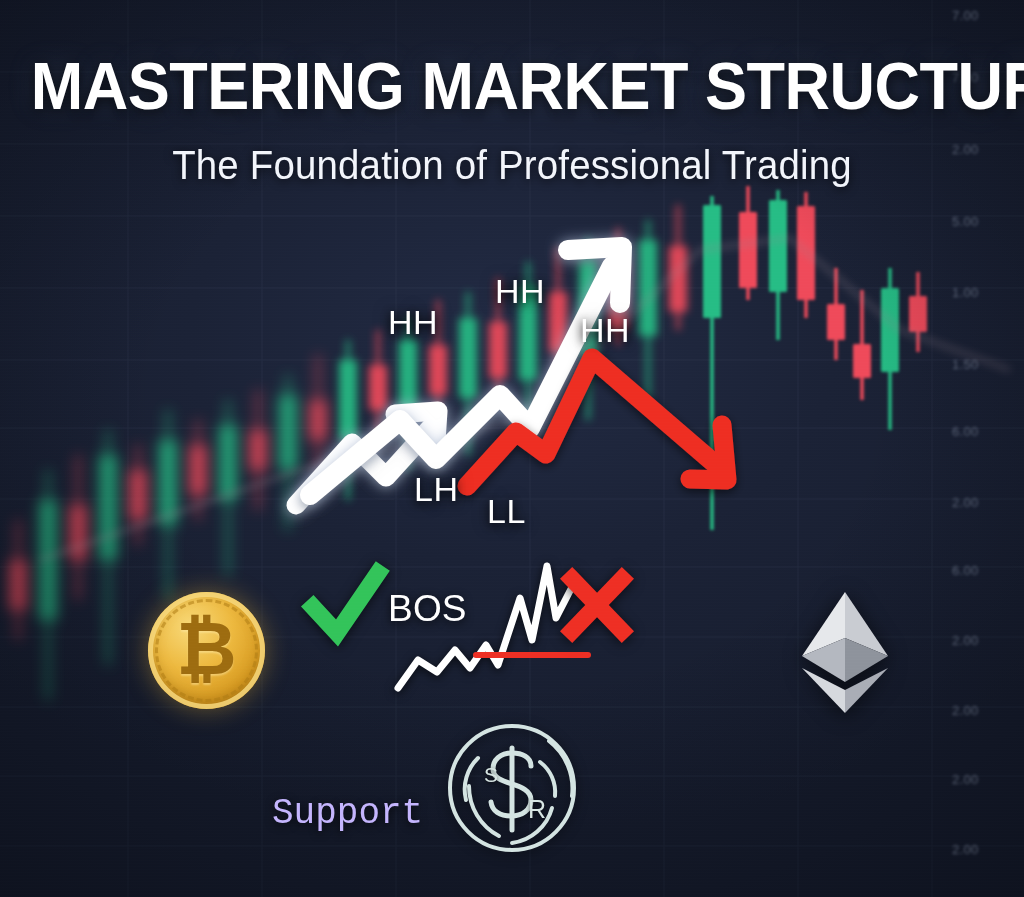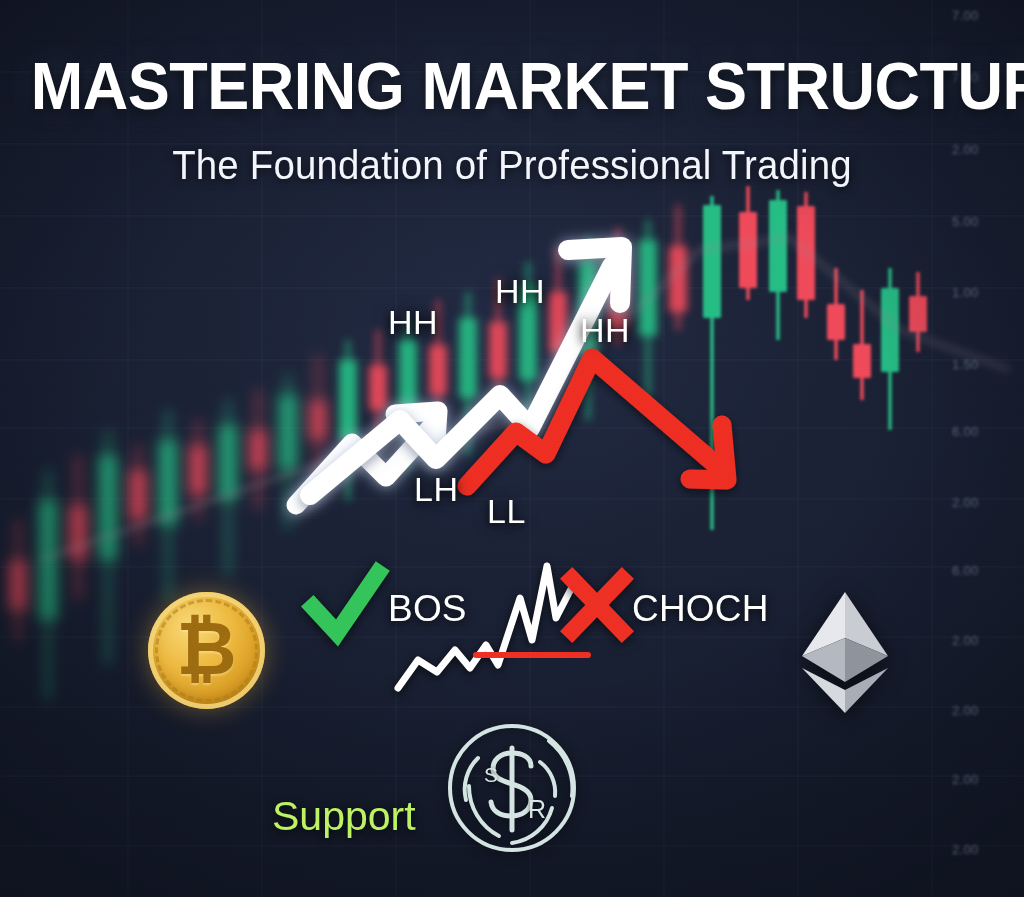--- a/index.html
+++ b/index.html
@@ -68,22 +68,22 @@
     position:absolute;color:#ffffff;font-size:37px;
     font-family:"Liberation Sans",sans-serif;letter-spacing:.2px;
     text-shadow:0 2px 9px rgba(0,0,0,.8);
     white-space:nowrap;
   }
   #bos-label{left:380px;top:588px;margin-left:8px;}
   #choch-label{left:632px;top:588px;}
 
   
   .sr-label{
-    position:absolute;color:#bef264;font-size:41px;
-    font-family:Liberation Sans, sans-serif;
+    position:absolute;color:#c4b5fd;font-size:36px;
+    font-family:Liberation Mono, monospace;
     text-shadow:0 2px 9px rgba(0,0,0,.8);
     white-space:nowrap;
   }
   #support-label{left:272px;top:793px;}
   #resistance-label{left:625px;top:793px;}
 
   
   #btc-coin{
     position:absolute;left:148px;top:592px;width:117px;height:117px;border-radius:50%;
     background:
@@ -360,21 +360,20 @@
 
   <div id="struct-labels">
       <div class="struct-label" style="left: 388px; top: 303px;">HH</div>
       <div class="struct-label" style="left: 495px; top: 272px;">HH</div>
       <div class="struct-label" style="left: 580px; top: 311px;">HH</div>
       <div class="struct-label" style="left: 398px; top: 470px; margin-left: 16px;">LH</div>
       <div class="struct-label" style="left: 487px; top: 485px; margin-top: 7px;">LL</div>
     </div>
 
   <div id="bos-label">BOS</div>
-  <div id="choch-label">CHOCH</div>
 
   <div id="support-label" class="sr-label">Support</div>
 
   <div style="position:absolute;left:484px;top:763px;color:#d8e6e4;font-size:21px;font-family:'Liberation Sans',sans-serif;text-shadow:0 1px 4px rgba(0,0,0,.6);">S</div>
   <div style="position:absolute;left:528px;top:795px;color:#d8e6e4;font-size:25px;font-family:'Liberation Sans',sans-serif;text-shadow:0 1px 4px rgba(0,0,0,.6);">R</div>
 
   <div id="btc-coin">
     <div class="rim"></div>
     <div id="btc-symbol">₿</div>
   </div>

